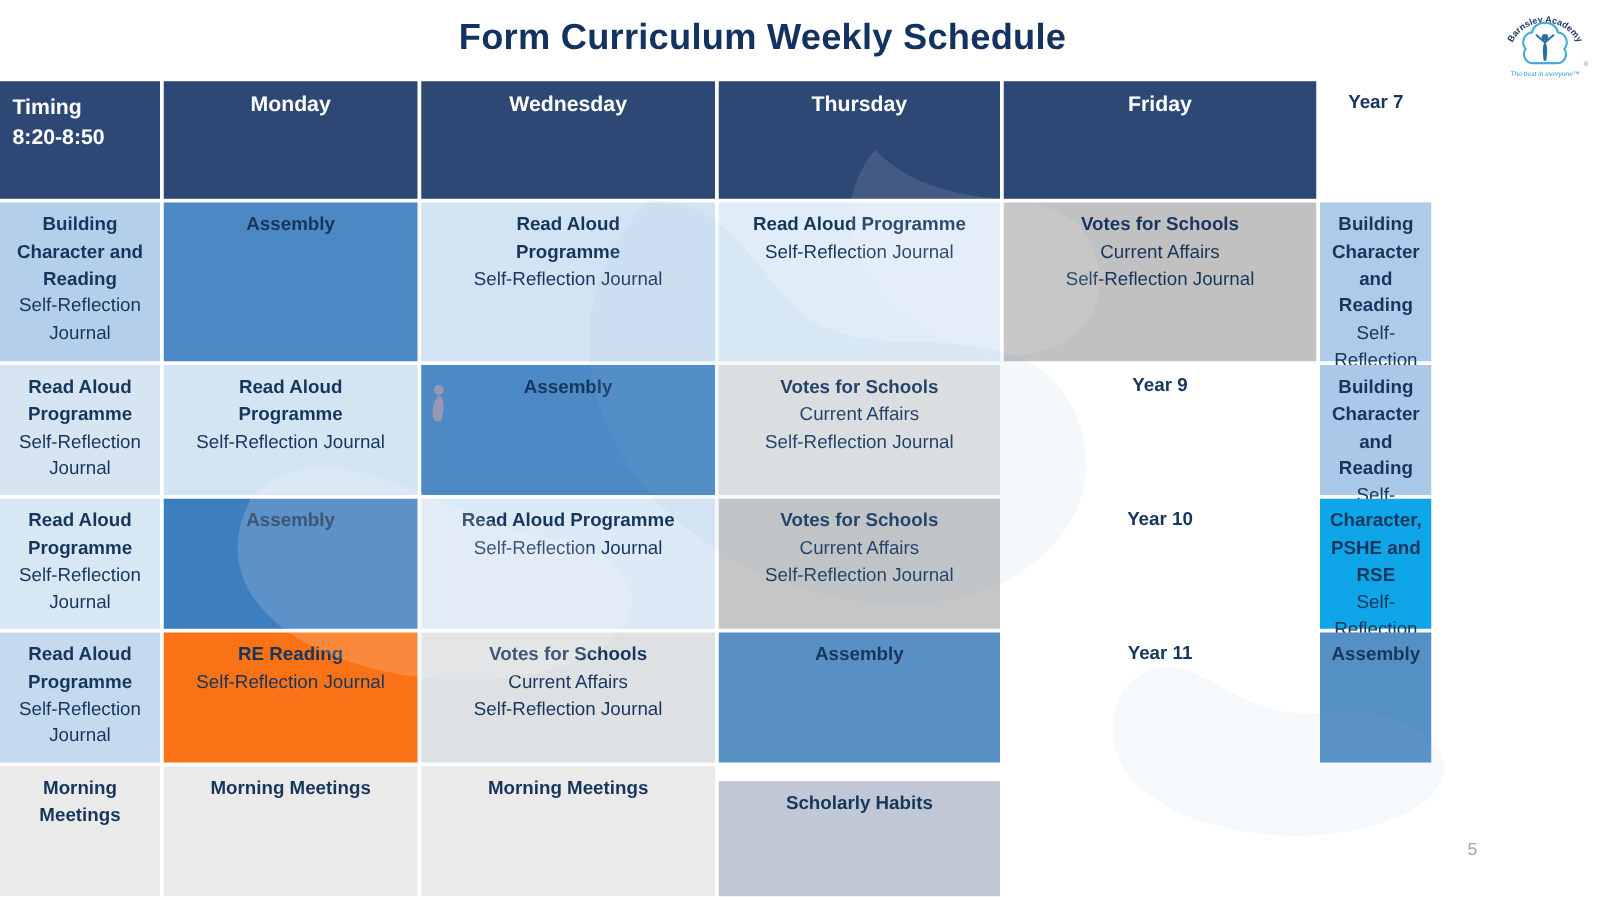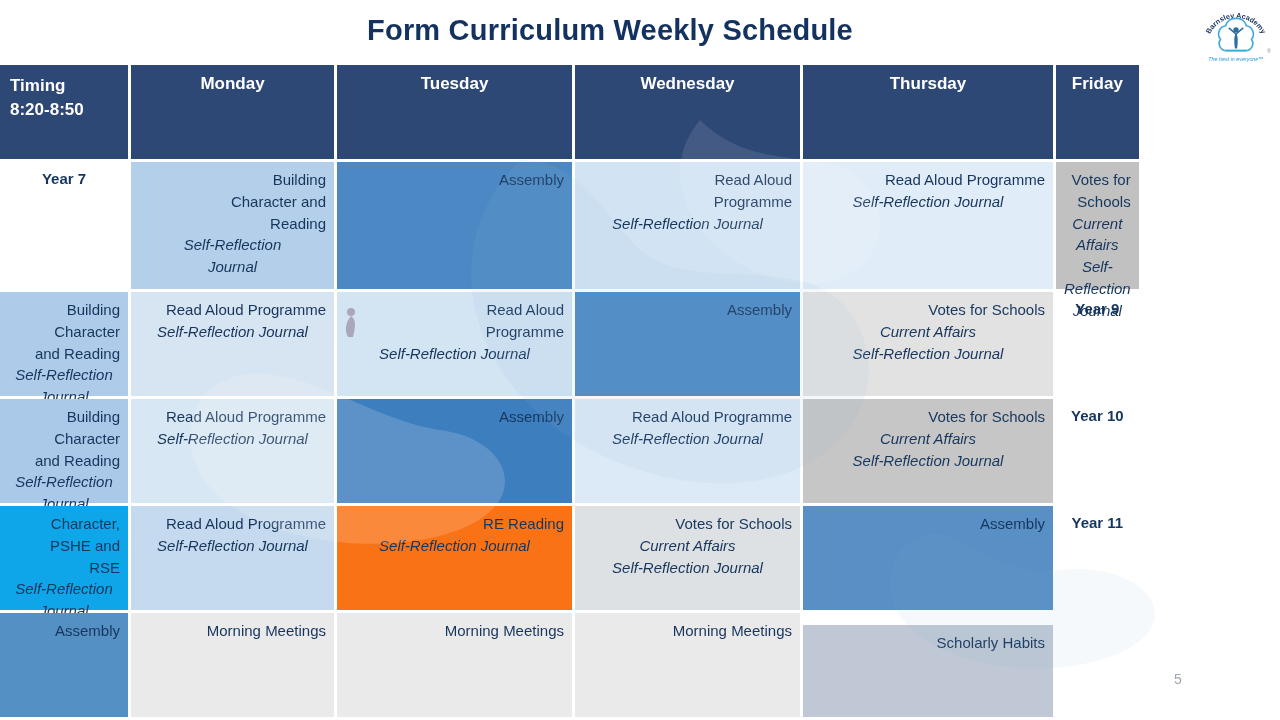--- a/index.html
+++ b/index.html
@@ -24,22 +24,22 @@
   }
   .hcell.timing{text-align:left;padding-left:10px;white-space:pre-line;line-height:1.4;}
   .rlabel{
     background:#ffffff;color:#17365D;font-weight:bold;font-size:15px;
     text-align:center;padding-top:8px;
   }
   .cell{
     color:#17365D;font-size:15px;text-align:center;
     padding:7px 8px 0;line-height:1.45;position:relative;
   }
-  .cell .t{font-weight:normal;white-space:pre-line;text-align:right;}
-  .cell .s{font-style:italic;white-space:pre-line;}
+  .cell .t{font-weight:bold;white-space:pre-line;}
+  .cell .s{white-space:pre-line;}
   .t:empty,.s:empty{display:none;}
   .overlay{position:absolute;left:0;top:0;width:1280px;height:720px;pointer-events:none;z-index:3;}
   .pagenum{
     position:absolute;left:1158px;top:671px;width:40px;text-align:center;
     color:#9CA6B2;font-size:14px;z-index:4;
   }
   .logo{position:absolute;top:2px;right:6px;z-index:5;}
 </style>
 </head>
 <body>
@@ -62,21 +62,20 @@
   </g>
   <text x="66" y="49" font-size="5" fill="#888888">®</text>
   <text x="36" y="57" text-anchor="middle" font-size="5.2" font-style="italic" fill="#2E9BD6">The best in everyone™</text>
 </svg>
 
 <div class="grid">
 
   <div class="hcell timing">Timing
 8:20-8:50</div>
   <div class="hcell">Monday</div>
-  <div class="hcell">Tuesday</div>
   <div class="hcell">Wednesday</div>
   <div class="hcell">Thursday</div>
   <div class="hcell">Friday</div>
 
   <div class="rlabel">Year 7</div>
   <div class="cell" style="background-color: rgb(179, 207, 234);">
     <div class="t">Building
 Character and
 Reading</div>
     <div class="s">Self-Reflection

